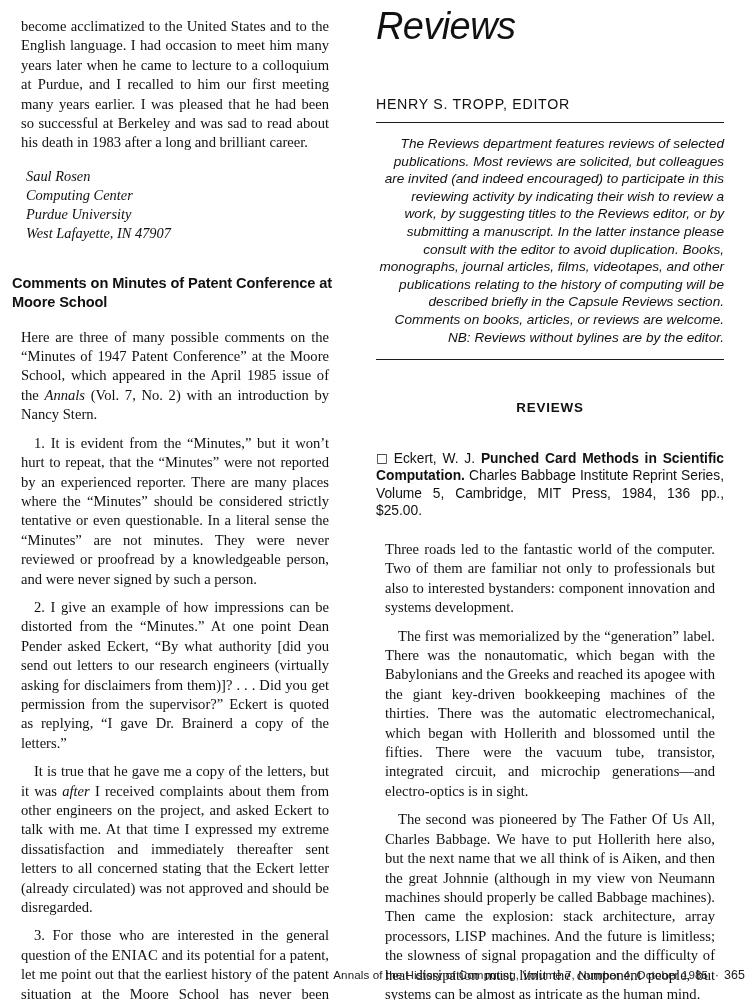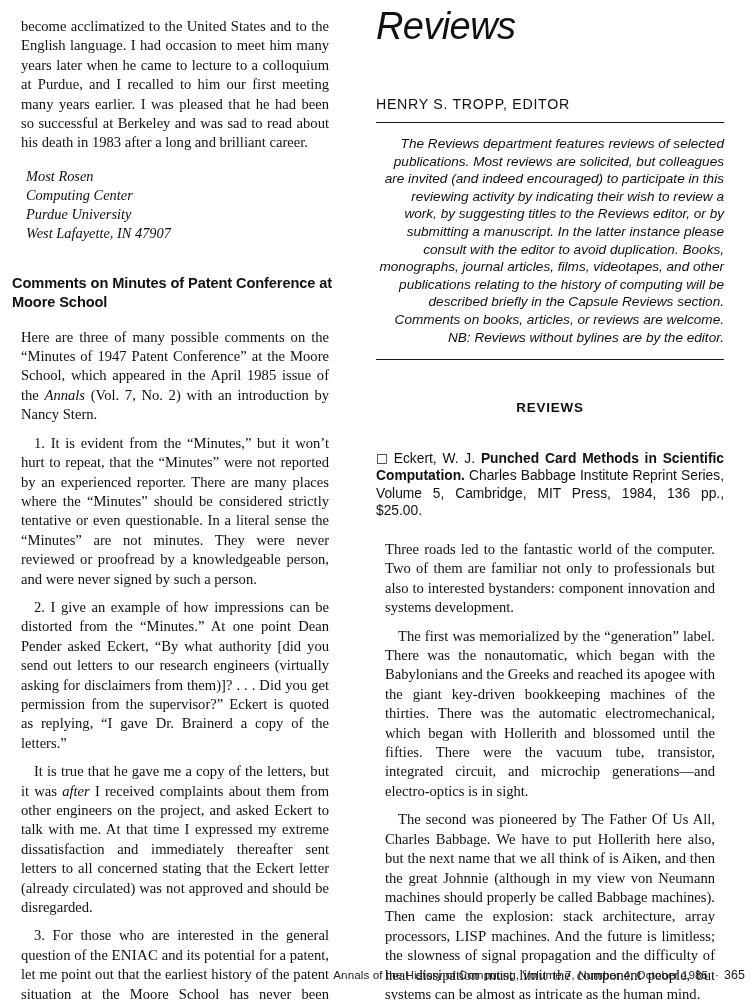--- a/index.html
+++ b/index.html
@@ -170,21 +170,21 @@
 </head>
 <body>
 
 <div class="page">
 
   <div class="col-left">
 
     <p class="serif-p no-indent">become acclimatized to the United States and to the English language. I had occasion to meet him many years later when he came to lecture to a colloquium at Purdue, and I recalled to him our first meeting many years earlier. I was pleased that he had been so successful at Berkeley and was sad to read about his death in 1983 after a long and brilliant career.</p>
 
     <div class="addr">
-      <div>Most Rosen</div>
+      <div>Saul Rosen</div>
       <div>Computing Center</div>
       <div>Purdue University</div>
       <div>West Lafayette, IN 47907</div>
     </div>
 
     <h2 class="sec-head">Comments on Minutes of Patent Conference at Moore School</h2>
 
     <p class="serif-p no-indent">Here are three of many possible comments on the “Minutes of 1947 Patent Conference” at the Moore School, which appeared in the April 1985 issue of the <em class="it">Annals</em> (Vol.&nbsp;7, No.&nbsp;2) with an introduction by Nancy Stern.</p>
 
     <p class="serif-p">1. It is evident from the “Minutes,” but it won’t hurt to repeat, that the “Minutes” were not reported by an experienced reporter. There are many places where the “Minutes” should be considered strictly tentative or even questionable. In a literal sense the “Minutes” are not minutes. They were never reviewed or proofread by a knowledgeable person, and were never signed by such a person.</p>

